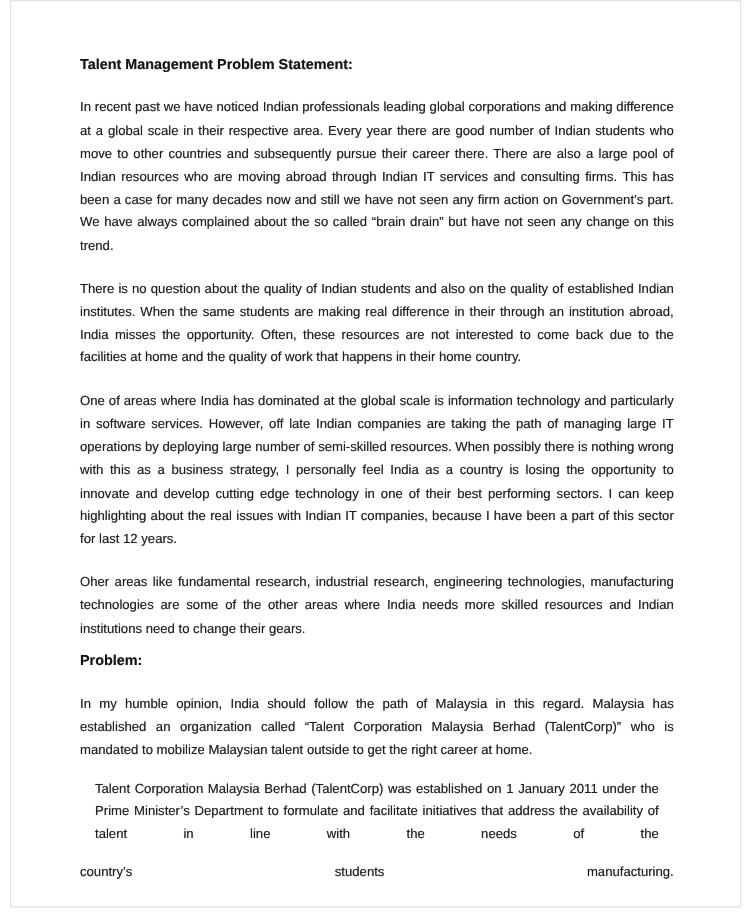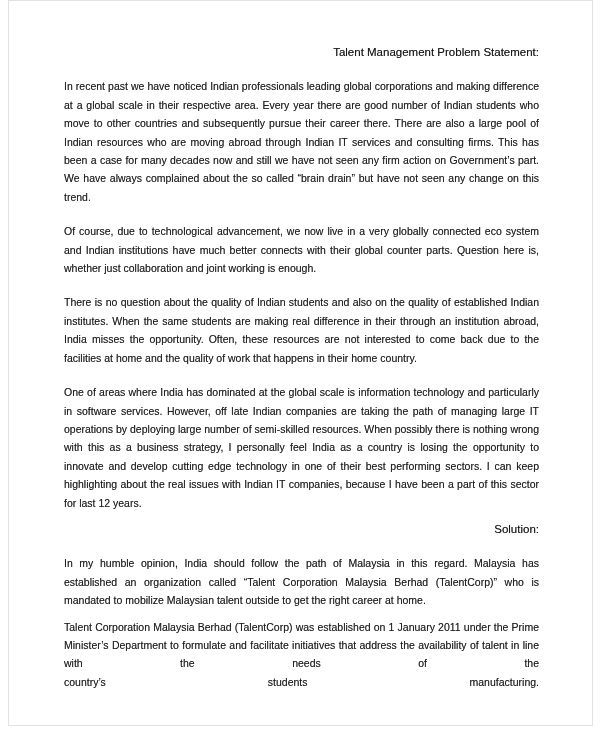--- a/index.html
+++ b/index.html
@@ -27,58 +27,58 @@
     width: 475px;
     color: #1f1f1f;
     font-family: "Liberation Sans", sans-serif;
     font-size: 10.5px;
     line-height: 18.4px;
     text-align: justify;
     text-shadow: 0 0 0.6px rgba(25,25,25,0.55);
   }
   .heading {
     font-size: 11.5px;
-    font-weight: normal;
+    font-weight: bold;
     margin: 0 0 9px 0;
-    text-align: right;
+    text-align: left;
     color: #161616;
   }
   .para {
     margin: 16px 0 8px 0;
   }
   .para.no-gap {
-    margin: 0;
+    margin: 12px;
     text-align-last: justify;
   }
   .spread-line {
     display: flex;
     justify-content: space-between;
     width: 100%;
     line-height: 18.4px;
   }
   .spread-line span { white-space: nowrap; }
 </style>
 </head>
 <body>
 
 <div class="page">
   <div class="content">
 
     <h1 class="heading">Talent Management Problem Statement:</h1>
 
     <p class="para">In recent past we have noticed Indian professionals leading global corporations and making difference at a global scale in their respective area. Every year there are good number of Indian students who move to other countries and subsequently pursue their career there. There are also a large pool of Indian resources who are moving abroad through Indian IT services and consulting firms. This has been a case for many decades now and still we have not seen any firm action on Government’s part. We have always complained about the so called “brain drain” but have not seen any change on this trend.</p>
 
-    <p class="para">Of course, due to technological advancement, we now live in a very globally connected eco system and Indian institutions have much better connects with their global counter parts. Question here is, whether just collaboration and joint working is enough.</p>
 
     <p class="para">There is no question about the quality of Indian students and also on the quality of established Indian institutes. When the same students are making real difference in their through an institution abroad, India misses the opportunity. Often, these resources are not interested to come back due to the facilities at home and the quality of work that happens in their home country.</p>
 
     <p class="para">One of areas where India has dominated at the global scale is information technology and particularly in software services. However, off late Indian companies are taking the path of managing large IT operations by deploying large number of semi-skilled resources. When possibly there is nothing wrong with this as a business strategy, I personally feel India as a country is losing the opportunity to innovate and develop cutting edge technology in one of their best performing sectors. I can keep highlighting about the real issues with Indian IT companies, because I have been a part of this sector for last 12 years.</p>
 
+    <p class="para">Oher areas like fundamental research, industrial research, engineering technologies, manufacturing technologies are some of the other areas where India needs more skilled resources and Indian institutions need to change their gears.</p>
 
-    <h1 class="heading">Solution:</h1>
+    <h1 class="heading">Problem:</h1>
 
     <p class="para">In my humble opinion, India should follow the path of Malaysia in this regard. Malaysia has established an organization called “Talent Corporation Malaysia Berhad (TalentCorp)” who is mandated to mobilize Malaysian talent outside to get the right career at home.</p>
 
     <p class="para no-gap">Talent Corporation Malaysia Berhad (TalentCorp) was established on 1 January 2011 under the Prime Minister’s Department to formulate and facilitate initiatives that address the availability of talent in line with the needs of the</p>
 
     <div class="spread-line">
       <span>country’s</span>
       <span>students</span>
       <span>manufacturing.</span>
     </div>

